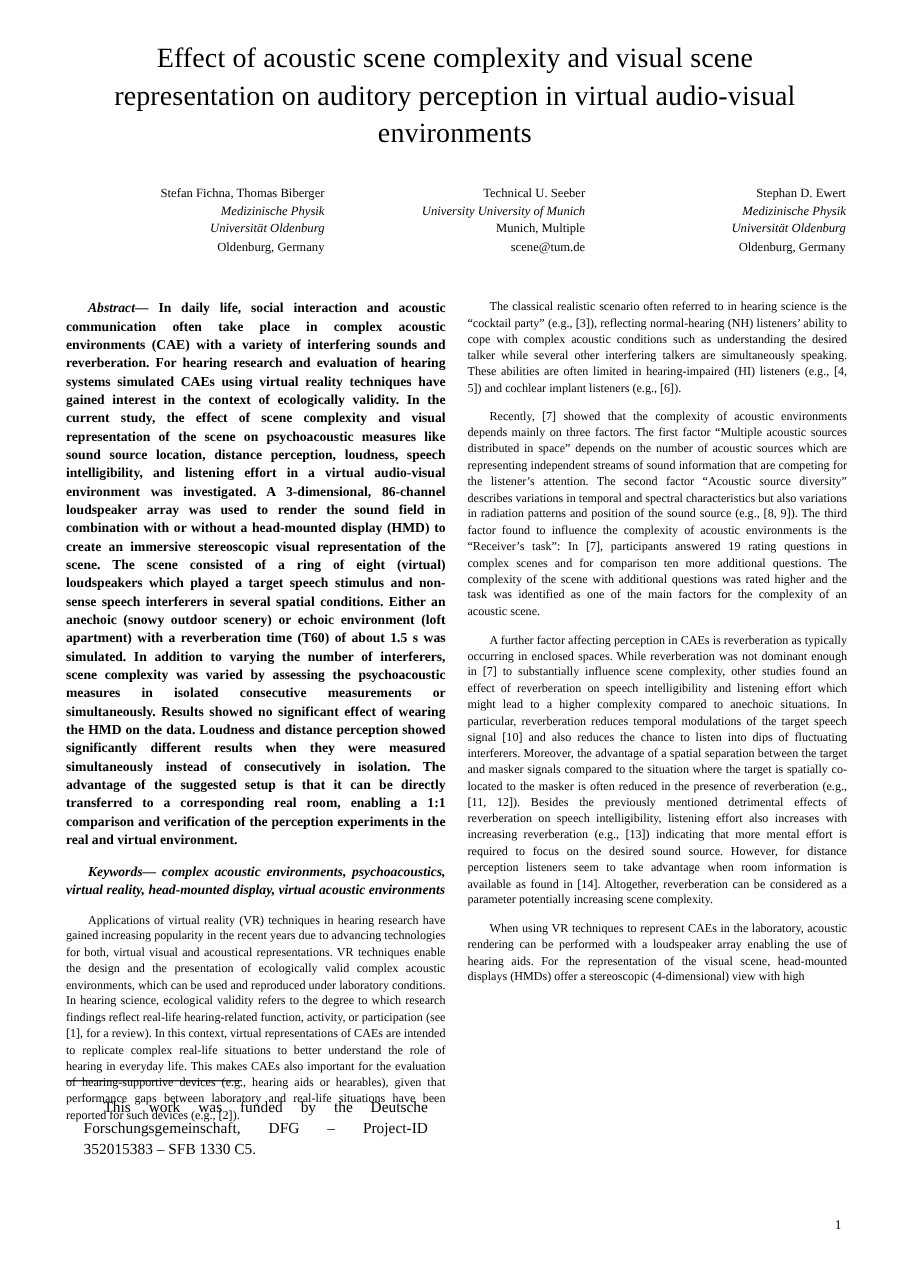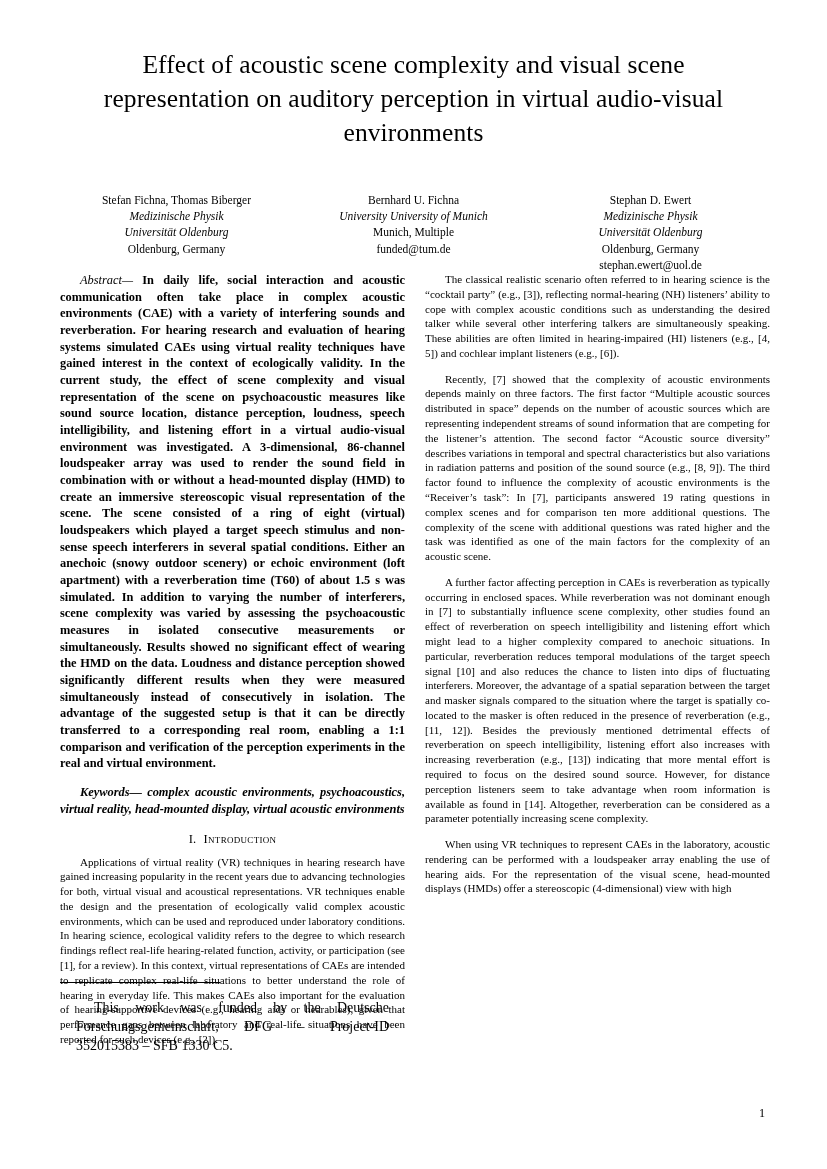--- a/index.html
+++ b/index.html
@@ -26,34 +26,34 @@
 
   
   .title-block {
     padding: 36px 72px 0 72px;
   }
   .paper-title {
     font-size: 25.5px;
     line-height: 1.33;
     text-align: center;
     font-weight: normal;
-    margin: 12px;
+    margin: 0;
     letter-spacing: 0.1px;
   }
 
   
   .authors {
     display: flex;
     justify-content: space-between;
     padding: 30px 58px 0 58px;
     box-sizing: border-box;
   }
   .author-block {
     width: 33.33%;
-    text-align: center;
+    text-align: right;
     font-size: 11.5px;
     line-height: 1.42;
   }
   .author-name { display: block; }
   .author-dept { display: block; font-style: italic; }
   .author-org  { display: block; font-style: italic; }
   .author-city { display: block; }
   .author-mail { display: block; }
 
   
@@ -83,21 +83,21 @@
   p.abstract {
     font-weight: bold;
     font-size: 12.4px;
     line-height: 1.345;
     text-align: justify;
     margin: 0 0 12px 0;
     text-indent: 20px;
   }
   p.abstract .lead {
     font-style: italic;
-    font-weight: normal;
+    font-weight: bold;
   }
   p.keywords {
     font-weight: bold;
     font-style: italic;
     font-size: 12.4px;
     line-height: 1.345;
     text-align: justify;
     margin: 12px 0 12px 0;
     text-indent: 20px;
   }
@@ -154,43 +154,41 @@
   </div>
 
   <div class="authors">
     <div class="author-block">
       <span class="author-name">Stefan Fichna, Thomas Biberger</span>
       <span class="author-dept">Medizinische Physik</span>
       <span class="author-org">Universität Oldenburg</span>
       <span class="author-city">Oldenburg, Germany</span>
     </div>
     <div class="author-block">
-      <span class="author-name">Bernhard U. Fichna</span>
+      <span class="author-name">Technical U. Seeber</span>
       <span class="author-org">University University of Munich</span>
       <span class="author-city">Munich, Multiple</span>
-      <span class="author-mail">funded@tum.de</span>
+      <span class="author-mail">scene@tum.de</span>
     </div>
     <div class="author-block">
       <span class="author-name">Stephan D. Ewert</span>
       <span class="author-dept">Medizinische Physik</span>
       <span class="author-org">Universität Oldenburg</span>
       <span class="author-city">Oldenburg, Germany</span>
-      <span class="author-mail">stephan.ewert@uol.de</span>
     </div>
   </div>
 
   <div class="columns">
 
     <div class="col">
 
       <p class="abstract"><span class="lead">Abstract—</span><span> In daily life, social interaction and acoustic communication often take place in complex acoustic environments (CAE) with a variety of interfering sounds and reverberation. For hearing research and evaluation of hearing systems simulated CAEs using virtual reality techniques have gained interest in the context of ecologically validity. In the current study, the effect of scene complexity and visual representation of the scene on psychoacoustic measures like sound source location, distance perception, loudness, speech intelligibility, and listening effort in a virtual audio-visual environment was investigated. A 3-dimensional, 86-channel loudspeaker array was used to render the sound field in combination with or without a head-mounted display (HMD) to create an immersive stereoscopic visual representation of the scene. The scene consisted of a ring of eight (virtual) loudspeakers which played a target speech stimulus and non-sense speech interferers in several spatial conditions. Either an anechoic (snowy outdoor scenery) or echoic environment (loft apartment) with a reverberation time (T60) of about 1.5 s was simulated. In addition to varying the number of interferers, scene complexity was varied by assessing the psychoacoustic measures in isolated consecutive measurements or simultaneously. Results showed no significant effect of wearing the HMD on the data. Loudness and distance perception showed significantly different results when they were measured simultaneously instead of consecutively in isolation. The advantage of the suggested setup is that it can be directly transferred to a corresponding real room, enabling a 1:1 comparison and verification of the perception experiments in the real and virtual environment.</span></p>
 
       <p class="keywords"><span>Keywords—</span><span> complex acoustic environments, psychoacoustics, virtual reality, head-mounted display, virtual acoustic environments</span></p>
 
-      <h2 class="section-head"><span class="numeral">I.</span><span>Introduction</span></h2>
 
       <p class="body">Applications of virtual reality (VR) techniques in hearing research have gained increasing popularity in the recent years due to advancing technologies for both, virtual visual and acoustical representations. VR techniques enable the design and the presentation of ecologically valid complex acoustic environments, which can be used and reproduced under laboratory conditions. In hearing science, ecological validity refers to the degree to which research findings reflect real-life hearing-related function, activity, or participation (see [1], for a review). In this context, virtual representations of CAEs are intended to replicate complex real-life situations to better understand the role of hearing in everyday life. This makes CAEs also important for the evaluation of hearing-supportive devices (e.g., hearing aids or hearables), given that performance gaps between laboratory and real-life situations have been reported for such devices (e.g., [2]).</p>
 
       <div class="footnote">
         <div class="footnote-rule"></div>
         <p class="footnote-text">This work was funded by the Deutsche Forschungsgemeinschaft, DFG – Project-ID 352015383 – SFB 1330 C5.</p>
       </div>
 
     </div>
 

